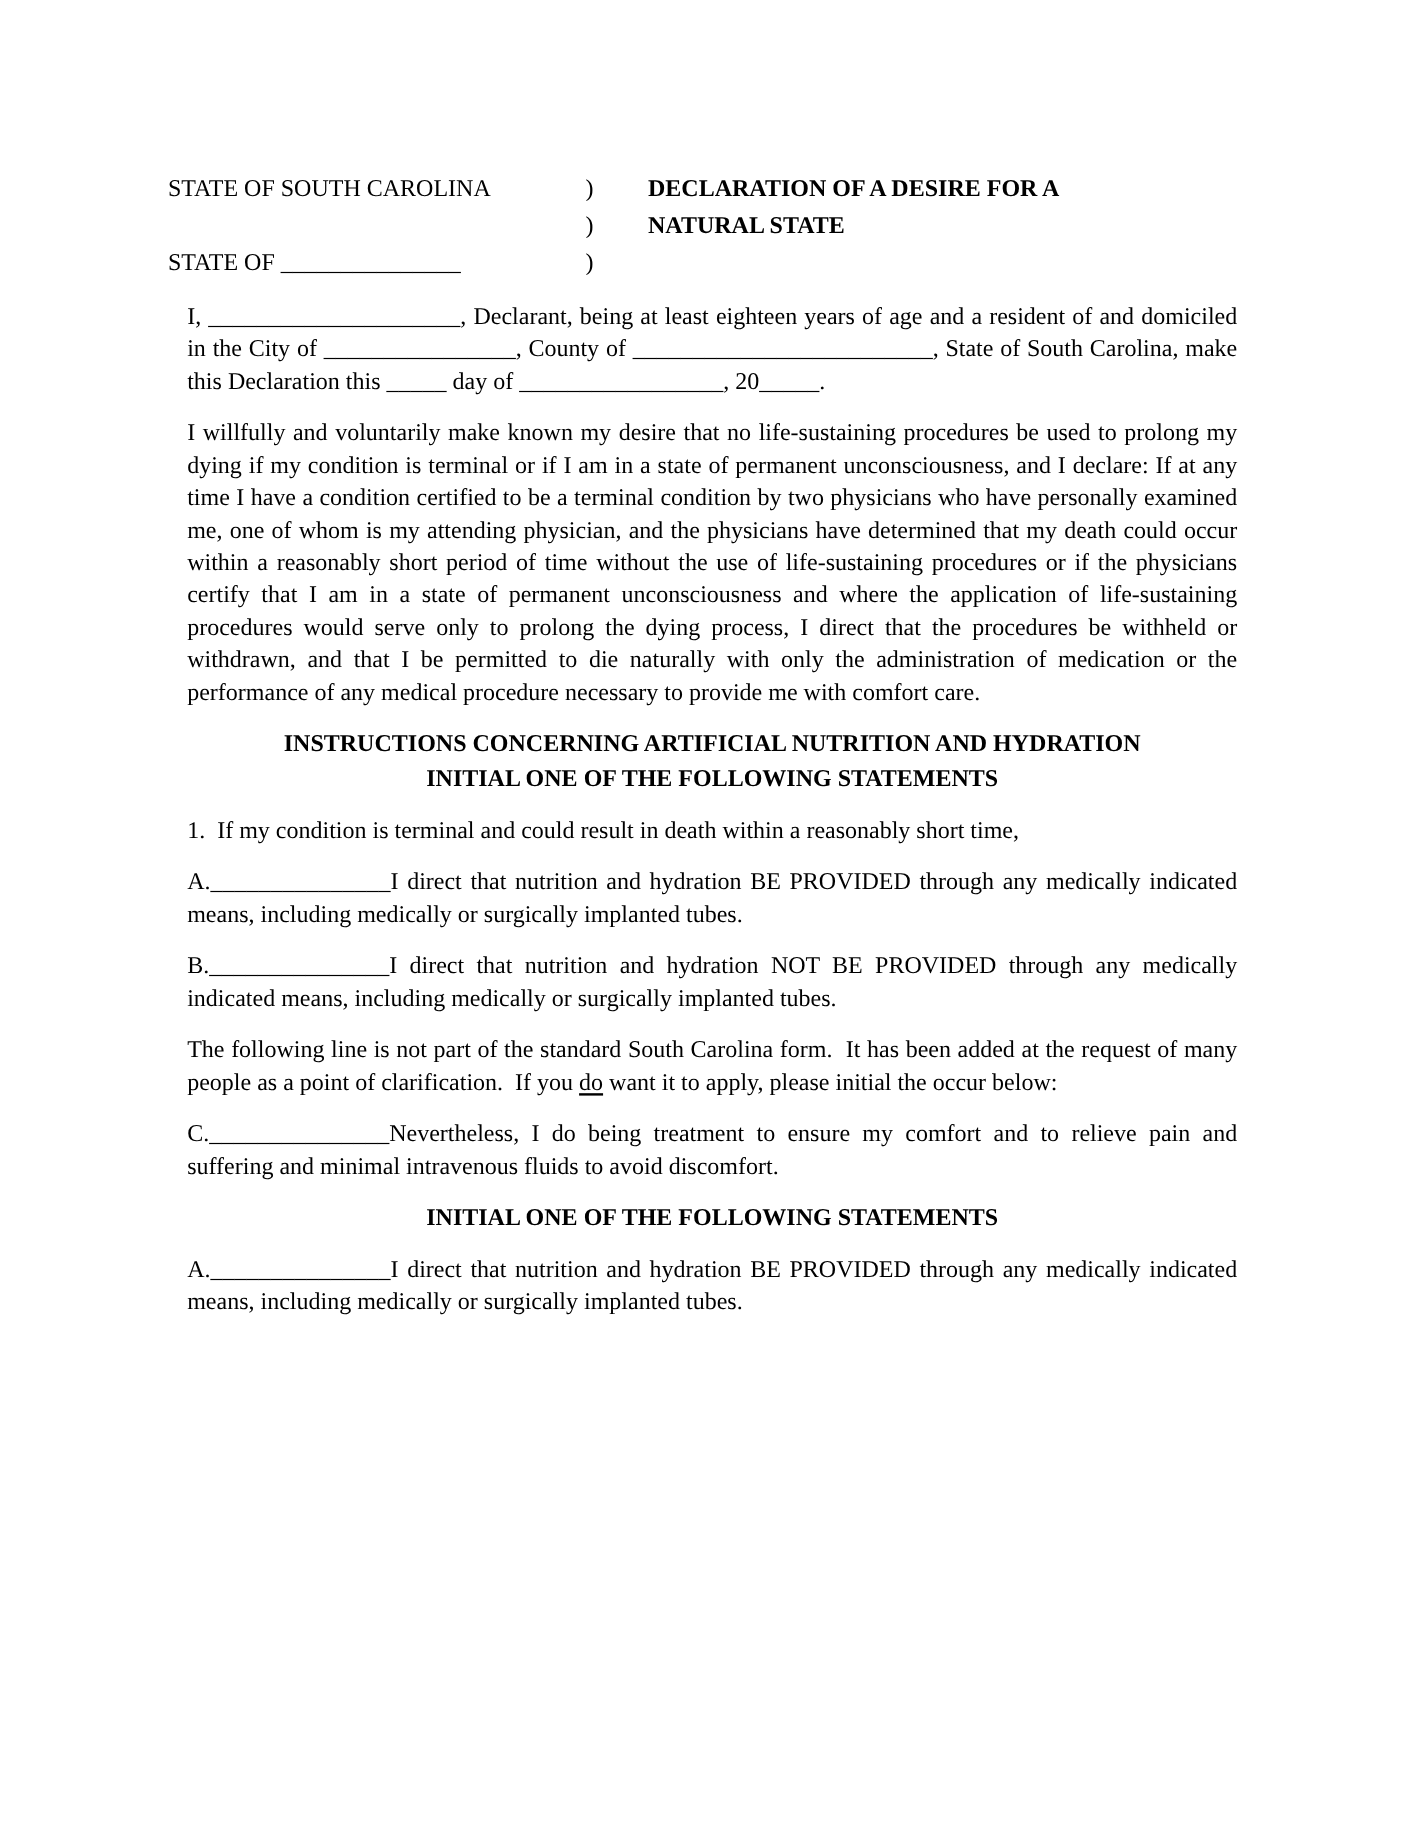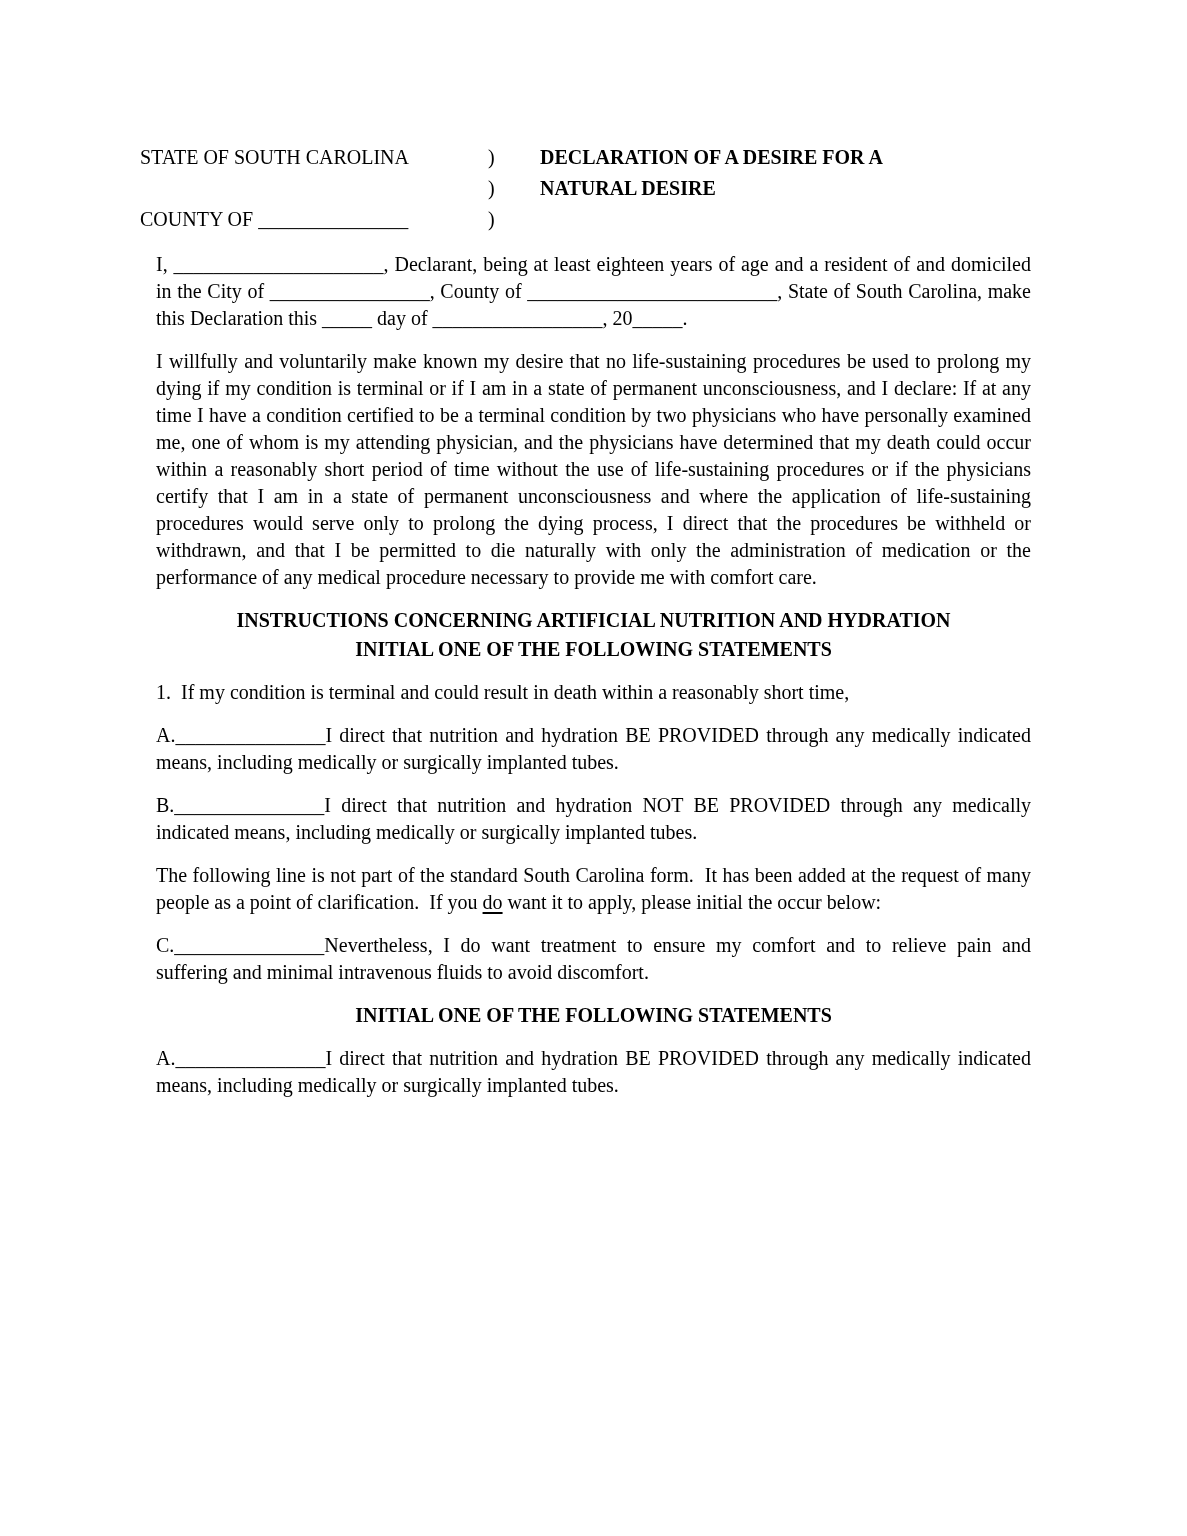--- a/index.html
+++ b/index.html
@@ -68,24 +68,24 @@
 
     <div class="header">
       <div class="hrow">
         <div class="h-left">STATE OF SOUTH CAROLINA</div>
         <div class="h-paren">)</div>
         <div class="h-title">DECLARATION OF A DESIRE FOR A</div>
       </div>
       <div class="hrow">
         <div class="h-left"></div>
         <div class="h-paren">)</div>
-        <div class="h-title">NATURAL DESIRE</div>
+        <div class="h-title">NATURAL STATE</div>
       </div>
       <div class="hrow">
-        <div class="h-left">COUNTY OF _______________</div>
+        <div class="h-left">STATE OF _______________</div>
         <div class="h-paren">)</div>
         <div class="h-title"></div>
       </div>
     </div>
 
     <p class="para mt-17">I, _____________________, Declarant, being at least eighteen years of age and a resident of and domiciled in the City of ________________, County of _________________________, State of South Carolina, make this Declaration this _____ day of _________________, 20_____.</p>
 
     <p class="para mt-39">I willfully and voluntarily make known my desire that no life-sustaining procedures be used to prolong my dying if my condition is terminal or if I am in a state of permanent unconsciousness, and I declare: If at any time I have a condition certified to be a terminal condition by two physicians who have personally examined me, one of whom is my attending physician, and the physicians have determined that my death could occur within a reasonably short period of time without the use of life-sustaining procedures or if the physicians certify that I am in a state of permanent unconsciousness and where the application of life-sustaining procedures would serve only to prolong the dying process, I direct that the procedures be withheld or withdrawn, and that I be permitted to die naturally with only the administration of medication or the performance of any medical procedure necessary to provide me with comfort care.</p>
 
     <h2 class="head mt-14">INSTRUCTIONS CONCERNING ARTIFICIAL NUTRITION AND HYDRATION</h2>
@@ -93,21 +93,21 @@
     <h2 class="head mt-27">INITIAL ONE OF THE FOLLOWING STATEMENTS</h2>
 
     <p class="para mt-26">1.&nbsp; If my condition is terminal and could result in death within a reasonably short time,</p>
 
     <p class="para mt-18">A._______________I direct that nutrition and hydration BE PROVIDED through any medically indicated means, including medically or surgically implanted tubes.</p>
 
     <p class="para mt-22">B._______________I direct that nutrition and hydration NOT BE PROVIDED through any medically indicated means, including medically or surgically implanted tubes.</p>
 
     <p class="para mt-22"><span>The following line is not part of the standard South Carolina form.&nbsp; It has been added at the request of many people as a point of clarification.&nbsp; If you </span><span class="u">do</span><span> want it to apply, please initial the occur below:</span></p>
 
-    <p class="para mt-26">C._______________Nevertheless, I do want treatment to ensure my comfort and to relieve pain and suffering and minimal intravenous fluids to avoid discomfort.</p>
+    <p class="para mt-26">C._______________Nevertheless, I do being treatment to ensure my comfort and to relieve pain and suffering and minimal intravenous fluids to avoid discomfort.</p>
 
     <h2 class="head mt-36">INITIAL ONE OF THE FOLLOWING STATEMENTS</h2>
 
 
     <p class="para mt-22">A._______________I direct that nutrition and hydration BE PROVIDED through any medically indicated means, including medically or surgically implanted tubes.</p>
 
   </div>
 </div>
 
 </body></html>

